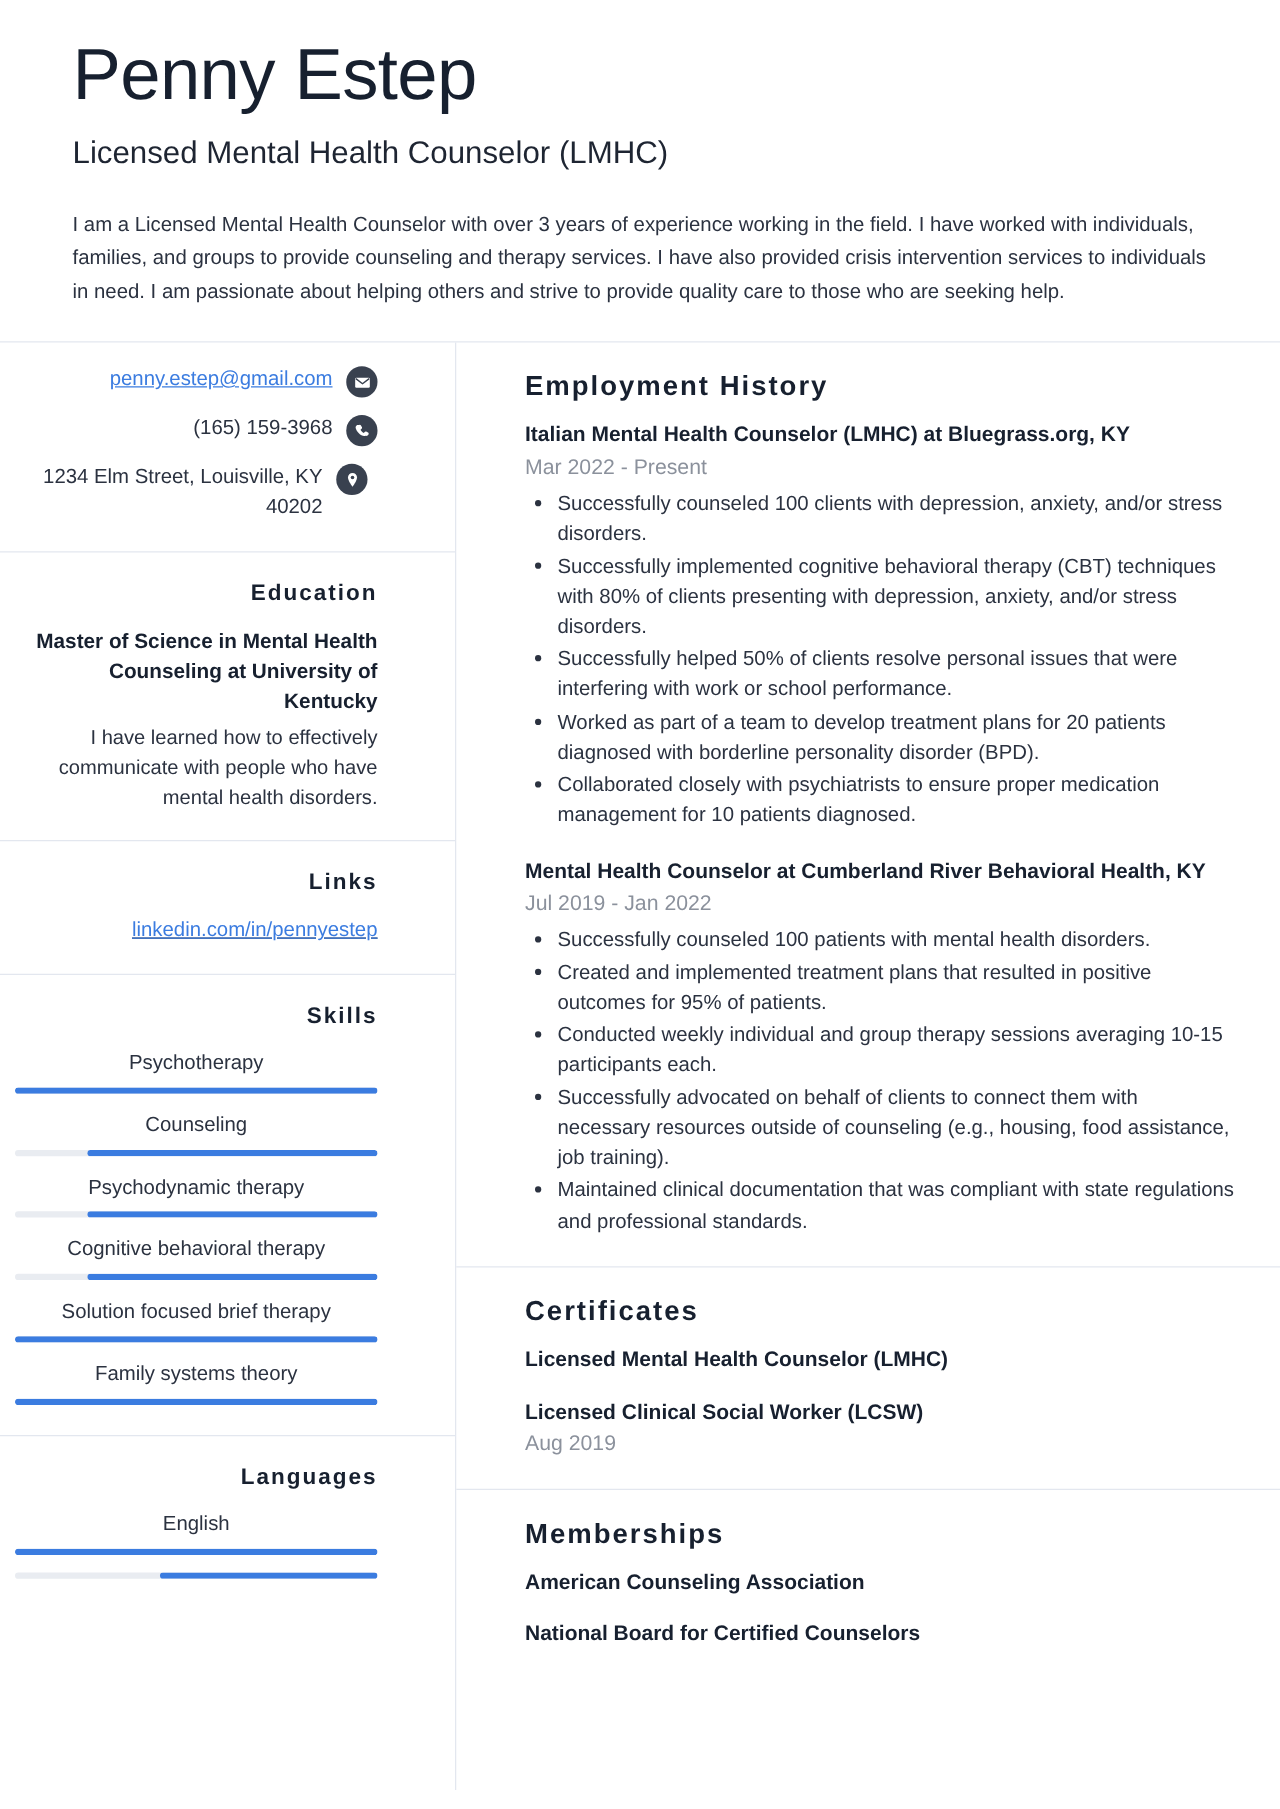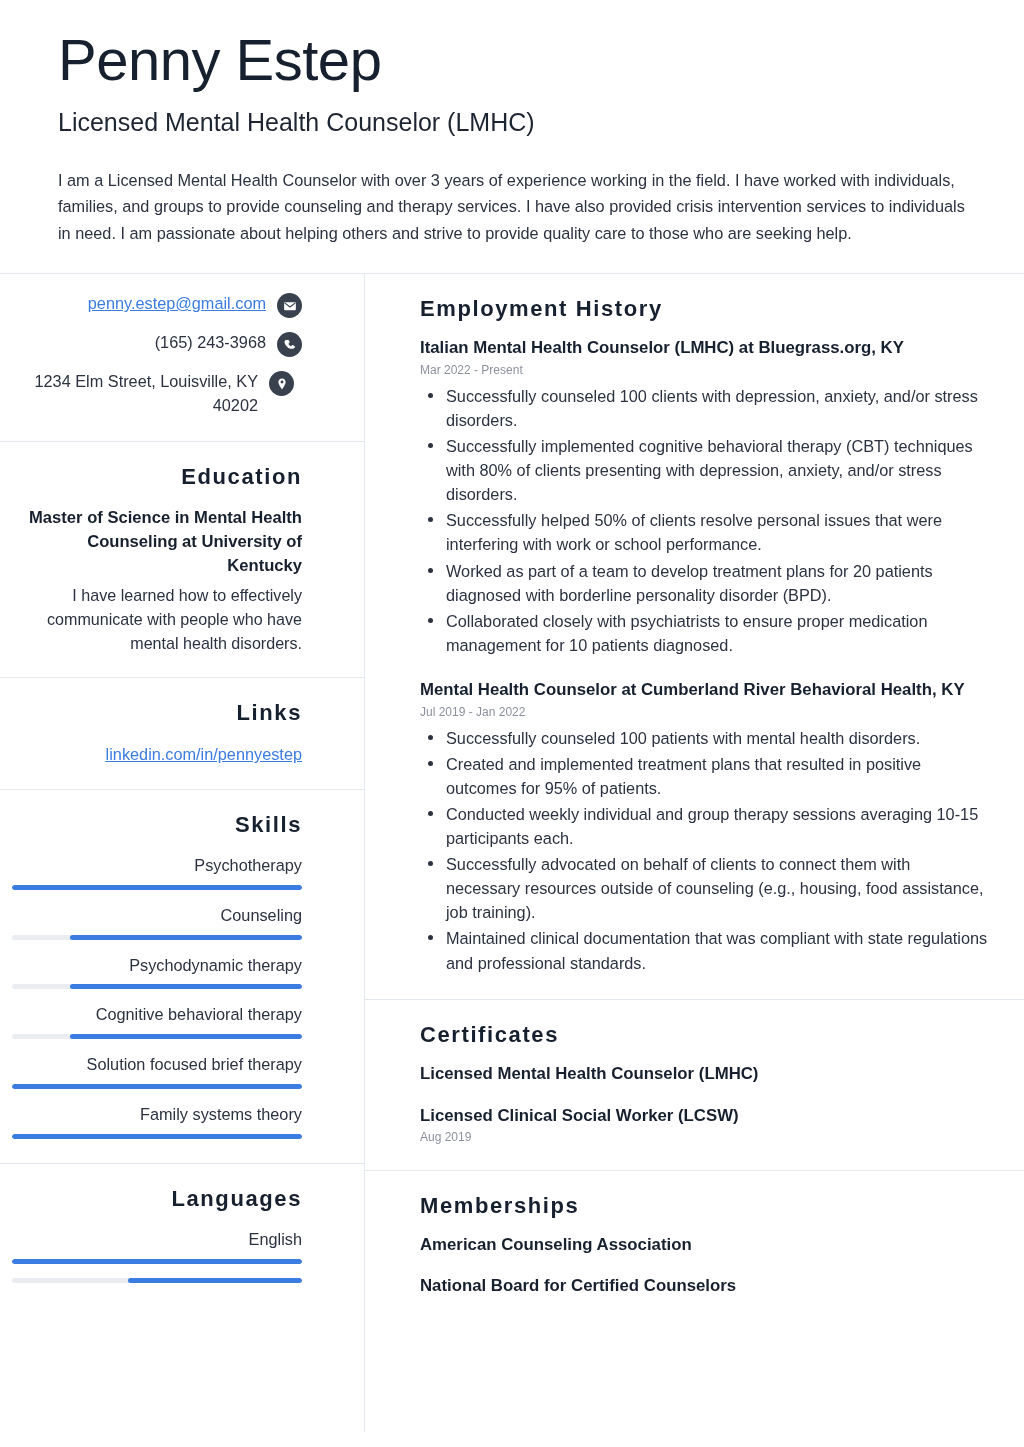--- a/index.html
+++ b/index.html
@@ -82,21 +82,21 @@
     text-align: right;
   }
   .lblock.no-border { border-bottom: none; }
 
   .lblock.contact {
     padding-top: 18px;
     padding-bottom: 24px;
   }
 
   .l-heading {
-    font-size: 22px;
+    font-size: 18px;
     font-weight: 700;
     letter-spacing: 1.6px;
     color: #17202f;
     margin-bottom: 16px;
     text-align: right;
   }
 
   .contact-row {
     display: flex;
     align-items: flex-start;
@@ -163,20 +163,21 @@
 
   
   .bar-item { margin-bottom: 14px; }
   .bar-item:last-child { margin-bottom: 2px; }
 
   .bar-label {
     font-size: 16.3px;
     color: #2b3240;
     line-height: 1.4;
     margin-bottom: 8px;
+    text-align: center;
   }
 
   .bar-track {
     position: relative;
     height: 5px;
     border-radius: 3px;
     background: #e9ecf1;
     overflow: hidden;
   }
   .bar-fill {
@@ -204,21 +205,21 @@
   .entry { margin-bottom: 21px; }
   .entry:last-child { margin-bottom: 0; }
 
   .entry-title {
     font-size: 16.8px;
     font-weight: 700;
     line-height: 1.42;
     color: #17202f;
   }
   .entry-date {
-    font-size: 12px;
+    font-size: 17px;
     color: #8b919c;
     margin-top: 2px;
     line-height: 1.4;
   }
 
   .bullets {
     list-style: none;
     margin-top: 5px;
     padding: 0;
   }
@@ -276,21 +277,21 @@
           </div>
           <span class="cicon">
             <svg width="14" height="14" viewBox="0 0 16 16" fill="none">
               <rect x="1.3" y="3.6" width="13.4" height="9.2" rx="1.1" fill="#ffffff"></rect>
               <path d="M1.9 4.4 L8 9.1 L14.1 4.4" stroke="#39414f" stroke-width="1.3" fill="none" stroke-linejoin="round"></path>
             </svg>
           </span>
         </div>
 
         <div class="contact-row">
-          <div class="contact-text">(165) 243-3968</div>
+          <div class="contact-text">(165) 159-3968</div>
           <span class="cicon">
             <svg width="14" height="14" viewBox="0 0 16 16" fill="none">
               <path d="M5.1 2.2c.6-.3 1.2 0 1.5.5l.9 1.7c.25.5.1 1.1-.35 1.4l-.7.5c-.2.15-.25.4-.15.6.5 1.05 1.5 2.05 2.55 2.55.2.1.45.05.6-.15l.5-.7c.3-.45.9-.6 1.4-.35l1.7.9c.5.3.8.9.5 1.5-.45 1.1-1.6 1.8-2.8 1.55C7.4 13.5 2.5 8.6 1.75 5.05 1.5 3.85 2.2 2.7 3.3 2.25z" fill="#ffffff"></path>
             </svg>
           </span>
         </div>
 
         <div class="contact-row">
           <div class="contact-text">1234 Elm Street, Louisville, KY 40202</div>
           <span class="cicon">

